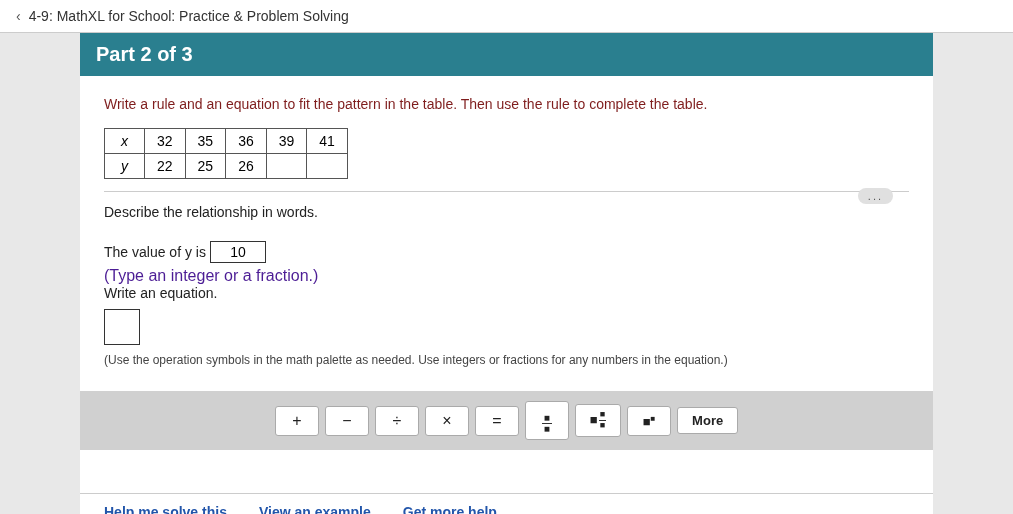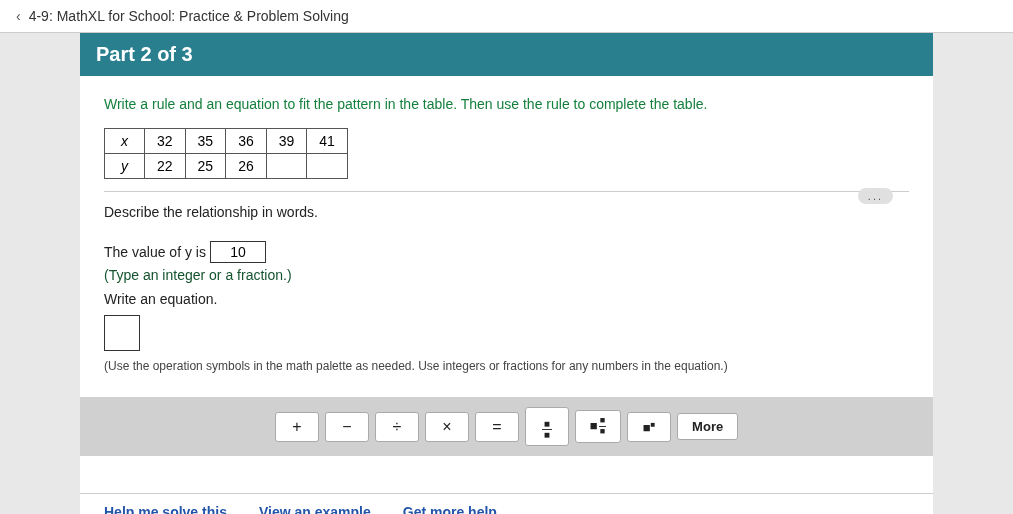--- a/index.html
+++ b/index.html
@@ -37,21 +37,21 @@
       color: #fff;
       padding: 10px 16px;
       font-size: 20px;
       font-weight: bold;
     }
     .content-area {
       padding: 20px 24px;
     }
     .instruction-text {
       font-size: 14px;
-      color: #15803d;
+      color: #7f1d1d;
       margin-bottom: 16px;
     }
     .table-container {
       margin-bottom: 8px;
     }
     table {
       border-collapse: collapse;
       font-size: 14px;
     }
     table td {
@@ -96,23 +96,23 @@
     }
     .input-box-inline {
       border: 1px solid #333;
       padding: 2px 6px;
       font-size: 14px;
       width: 56px;
       text-align: center;
       background: #fff;
     }
     .fraction-note {
-      font-size: 14px;
-      color: #14532d;
-      margin-bottom: 8px;
+      font-size: 16px;
+      color: #4c1d95;
+      margin-bottom: 0;
     }
     .write-eq-text {
       font-size: 14px;
       color: #222;
       margin-bottom: 8px;
     }
     .eq-input-box {
       border: 1.5px solid #333;
       width: 36px;
       height: 36px;

